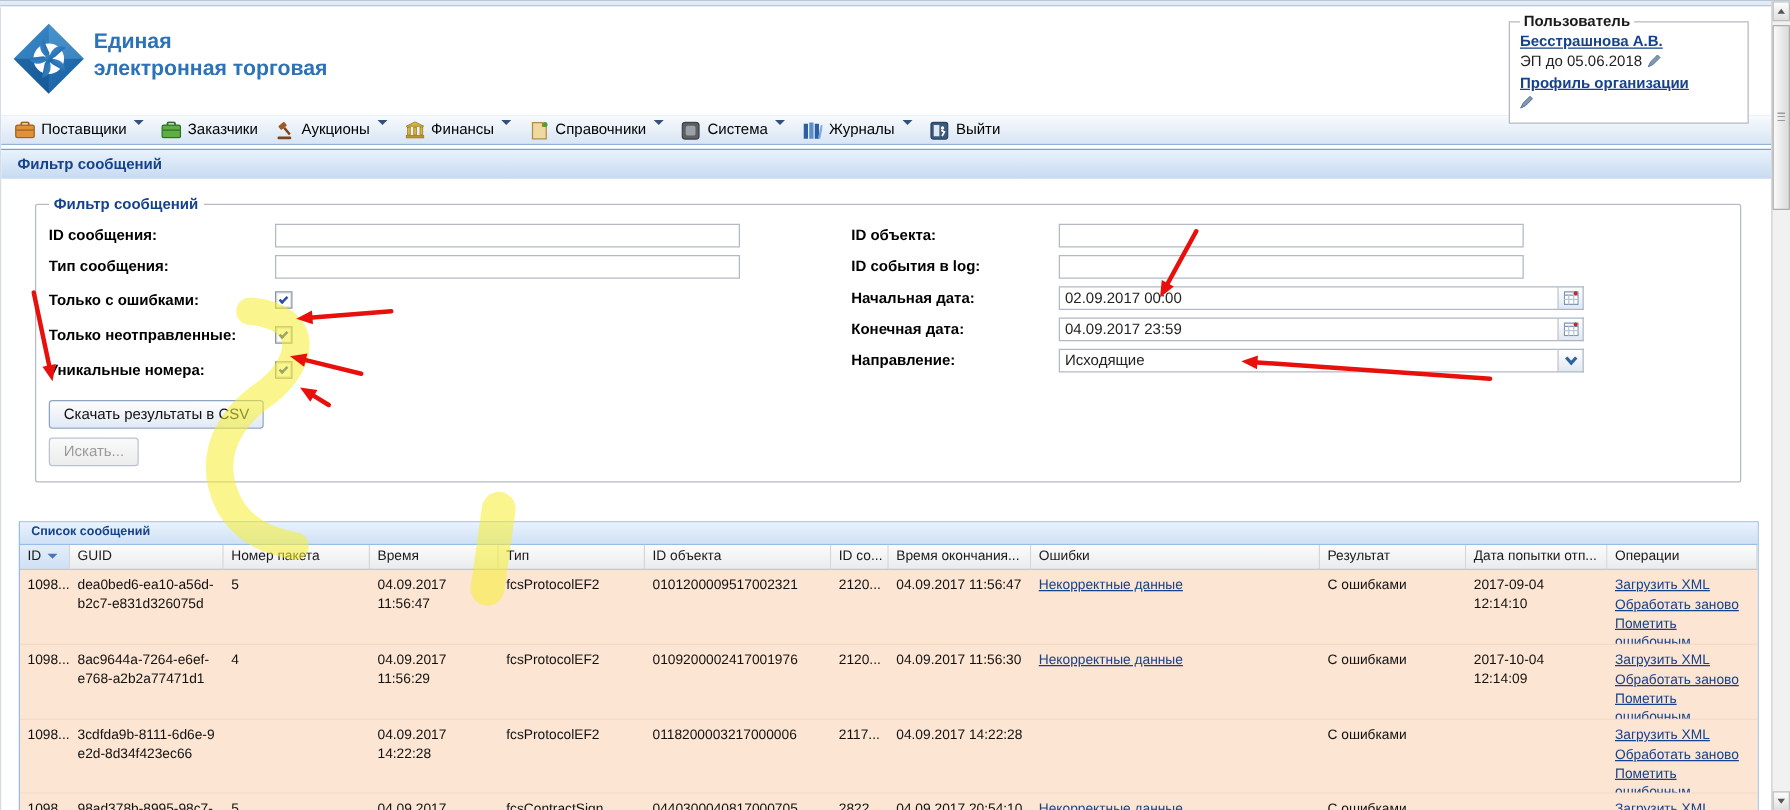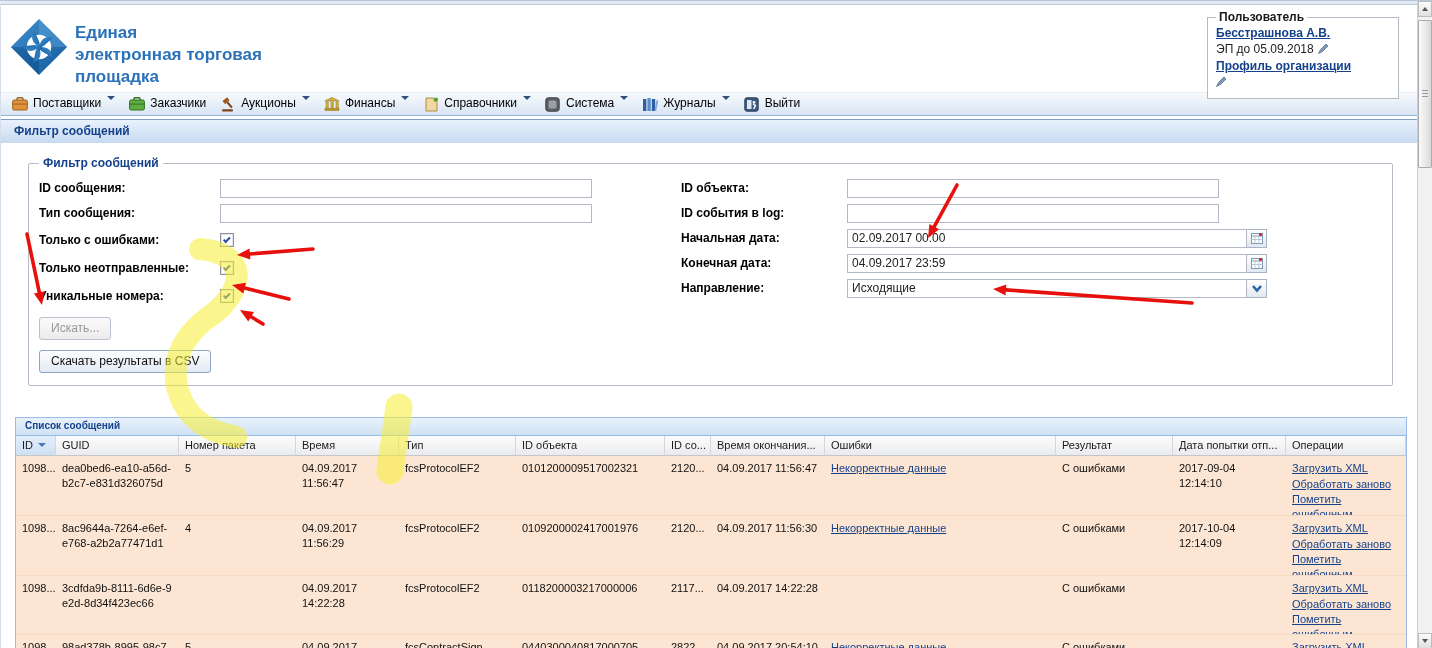--- a/index.html
+++ b/index.html
@@ -113,26 +113,25 @@
               <path d="M0 0 C 2 -9 8 -13 15 -10 L 5 -1 Z" transform="rotate(216)"></path>
               <path d="M0 0 C 2 -9 8 -13 15 -10 L 5 -1 Z" transform="rotate(288)"></path>
             </g>
             <circle r="3.5" fill="url(#lg)"></circle>
           </g>
         </svg>
       </div>
       <div class="logo-text">
         <div>Единая</div>
         <div>электронная торговая</div>
-        <div>площадка</div>
       </div>
       <fieldset class="user-fs">
         <legend>Пользователь</legend>
         <div class="row"><span class="ulink">Бесстрашнова А.В.</span></div>
-        <div class="row"><span>ЭП до 05.09.2018</span><span class="pencil"><svg width="11" height="11" viewBox="0 0 11 11">
+        <div class="row"><span>ЭП до 05.06.2018</span><span class="pencil"><svg width="11" height="11" viewBox="0 0 11 11">
                 <path d="M0.5 10.5 L2.5 6.5 L8 1 L10 3 L4.5 8.5 Z" fill="#7f98b8" stroke="#5a7494" stroke-width="0.8"></path>
               </svg></span></div>
         <div class="row"><span class="ulink">Профиль организации</span></div>
         <div class="row"><span class="pencil" style="margin-left:0"><svg width="11" height="11" viewBox="0 0 11 11">
                 <path d="M0.5 10.5 L2.5 6.5 L8 1 L10 3 L4.5 8.5 Z" fill="#7f98b8" stroke="#5a7494" stroke-width="0.8"></path>
               </svg></span></div>
       </fieldset>
     </div>
 
     <div class="menubar" id="menubar">
@@ -257,22 +256,22 @@
                 <span class="chk">
                   <span class="mark"></span>
                 </span>
               </div>
             <div class="frow cb">
                 <span class="flabel">Уникальные номера:</span>
                 <span class="chk">
                   <span class="mark"></span>
                 </span>
               </div>
+            <div><button class="btn btn-csv">Скачать результаты в CSV</button></div>
             <div><button class="btn disabled btn-search">Искать...</button></div>
-            <div><button class="btn btn-csv">Скачать результаты в CSV</button></div>
           </div>
           <div class="fcol-right">
             <div class="frow">
                 <span class="flabel">ID объекта:</span>
                 <input class="tinput w372" style="">
               </div>
             <div class="frow">
                 <span class="flabel">ID события в log:</span>
                 <input class="tinput w372" style="">
               </div>

